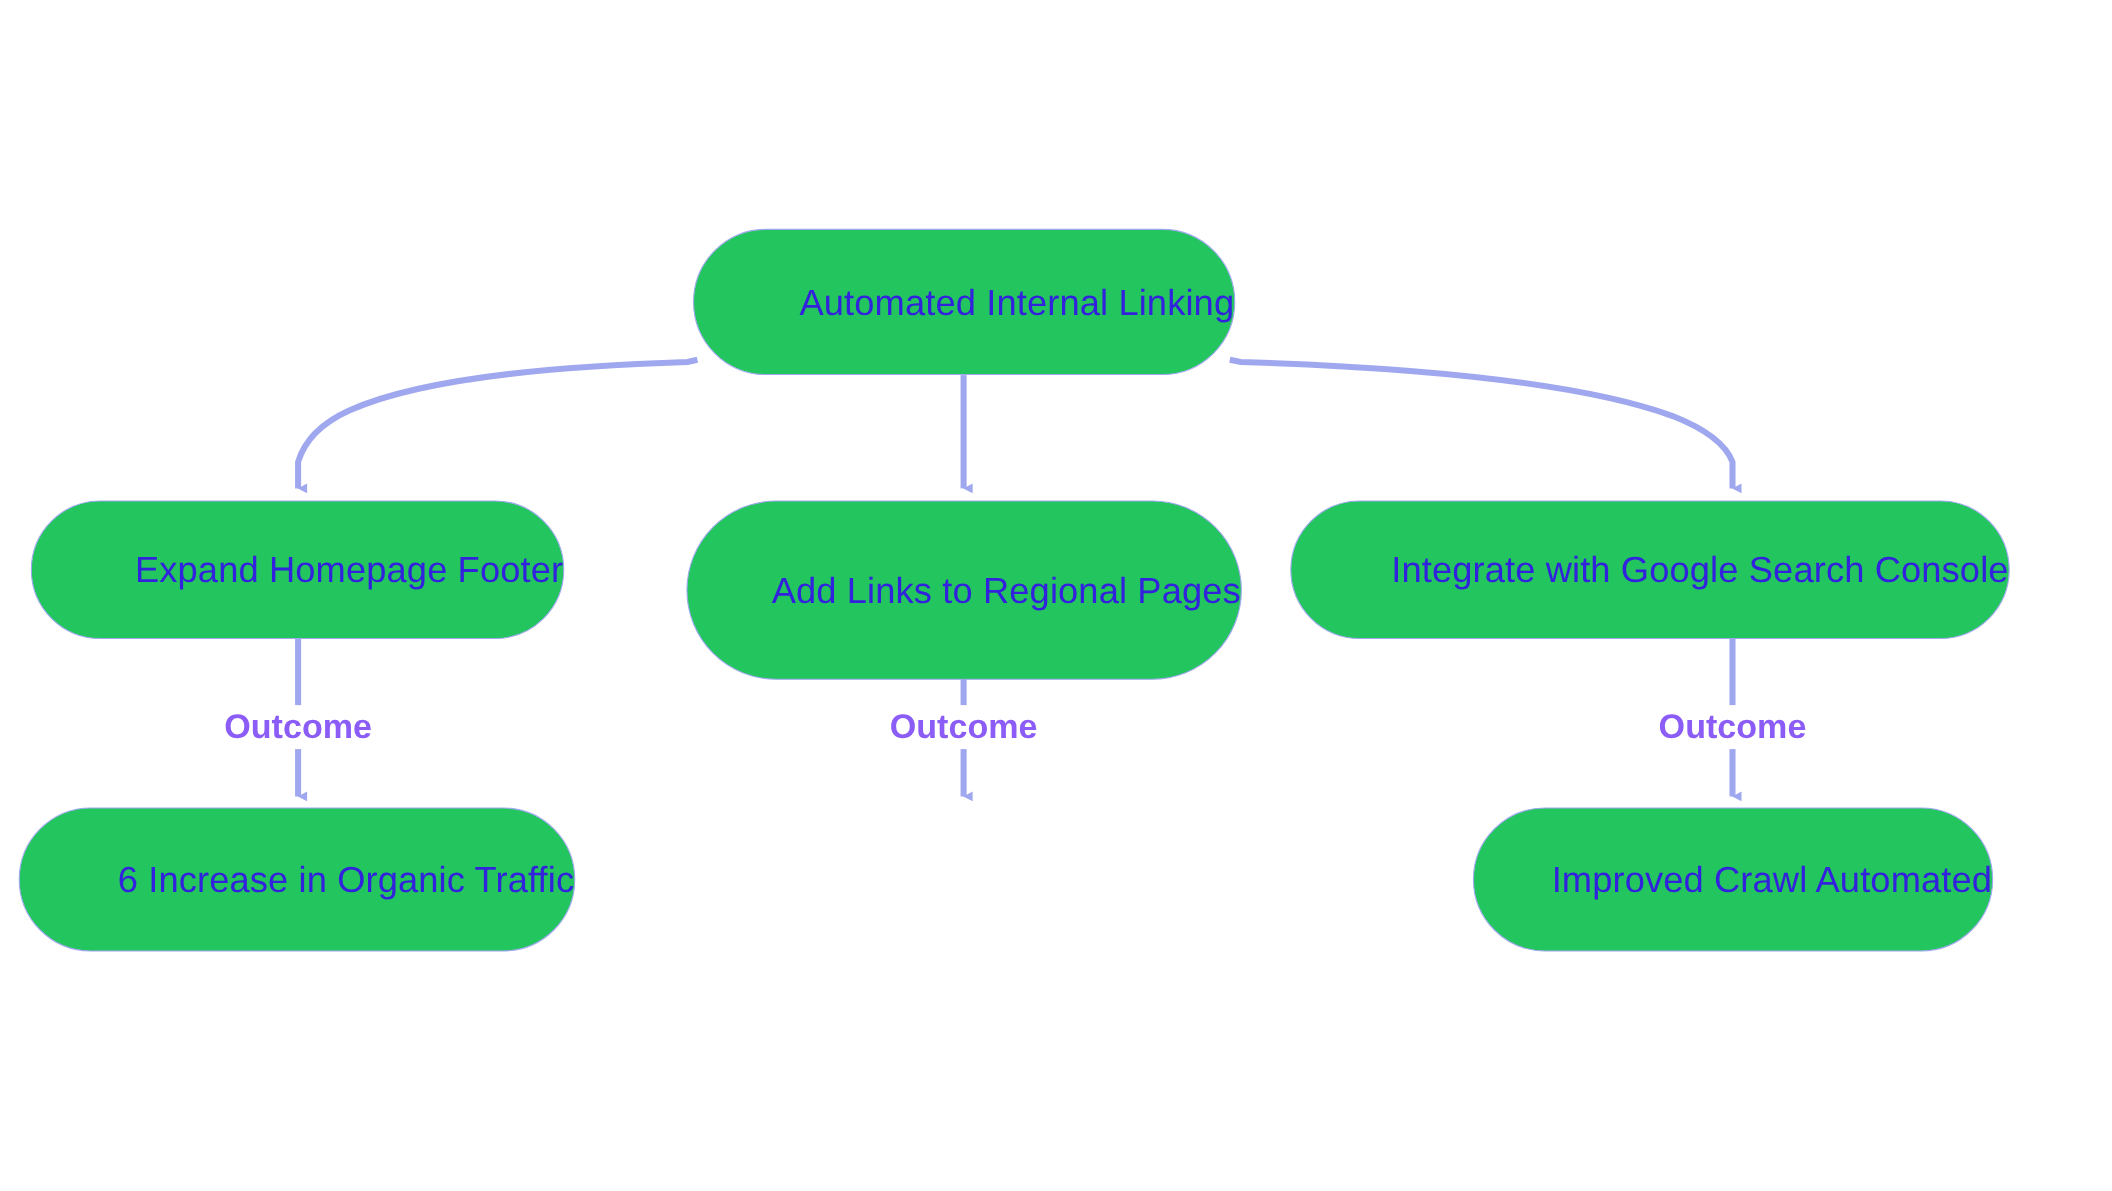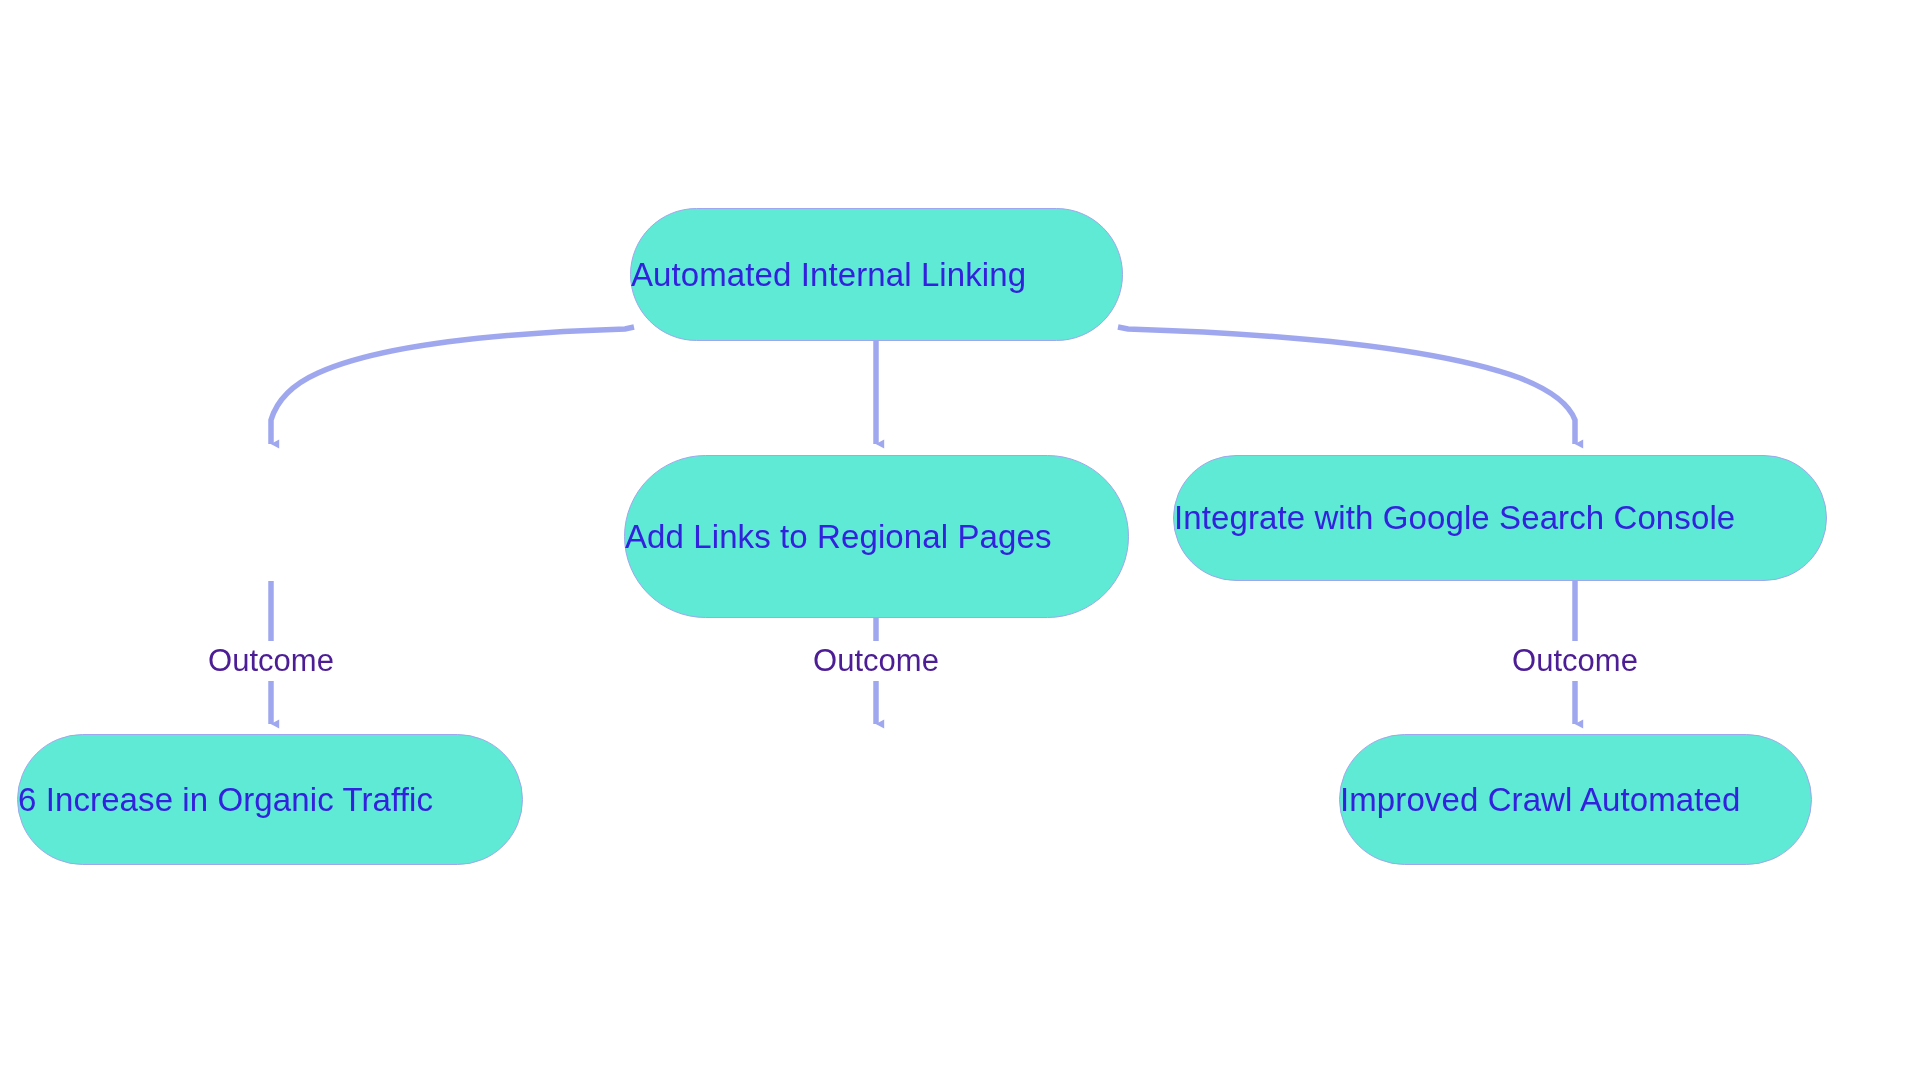--- a/index.html
+++ b/index.html
@@ -25,36 +25,36 @@
     left: 0;
     top: 0;
     width: 1920px;
     height: 1083px;
   }
   .node {
     position: absolute;
     box-sizing: border-box;
     display: flex;
     align-items: center;
-    justify-content: flex-start;
-    background: #5eead4;
+    justify-content: flex-end;
+    background: #22c55e;
     border: 1.6px solid #9fa8ee;
     border-radius: 999px;
     color: #3322dd;
     font-size: 33px;
     font-weight: 400;
     letter-spacing: 0.1px;
     white-space: nowrap;
     text-align: center;
   }
   .edge-label {
     position: absolute;
-    color: #4c1d95;
+    color: #8b5cf6;
     font-size: 31px;
-    font-weight: 400;
+    font-weight: 700;
     white-space: nowrap;
     background: #ffffff;
     padding: 2px 8px;
     text-align: center;
     transform: translate(-50%, -50%);
   }
 </style>
 </head>
 <body>
 
@@ -77,20 +77,23 @@
 
     <path d="M 876,581 L 876,724" fill="none" stroke="#9fa8ee" stroke-width="5.5" marker-end="url(#arrow)"></path>
 
     <path d="M 1575,581 L 1575,724" fill="none" stroke="#9fa8ee" stroke-width="5.5" marker-end="url(#arrow)"></path>
   </svg>
 
   <div class="node" style="left:630px; top:208px; width:493px; height:133px;">
     <span>Automated Internal Linking</span>
   </div>
 
+  <div class="node" style="left:28px; top:455px; width:485px; height:126px;">
+    <span>Expand Homepage Footer</span>
+  </div>
 
   <div class="node" style="left:624px; top:455px; width:505px; height:163px;">
     <span>Add Links to Regional Pages</span>
   </div>
 
   <div class="node" style="left:1173px; top:455px; width:654px; height:126px;">
     <span>Integrate with Google Search Console</span>
   </div>
 
   <div class="edge-label" style="left:271px; top:661px;">Outcome</div>

